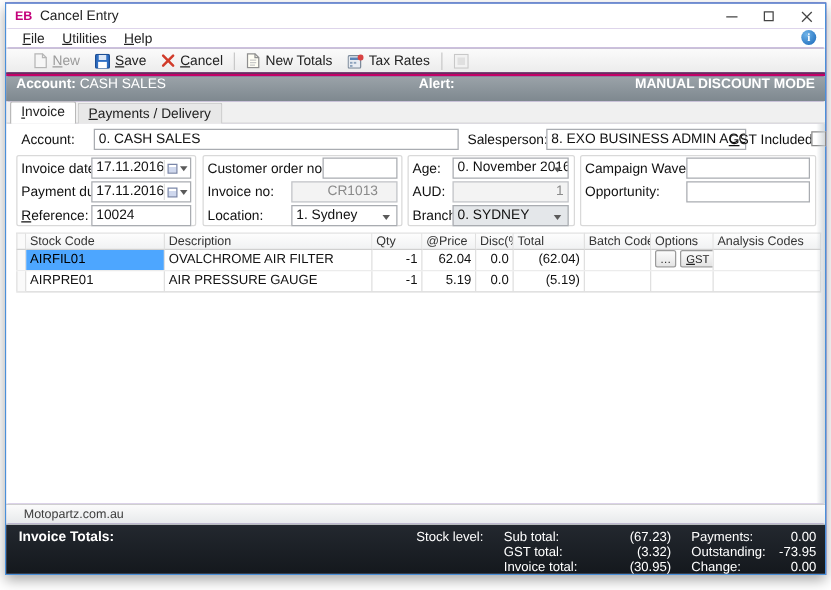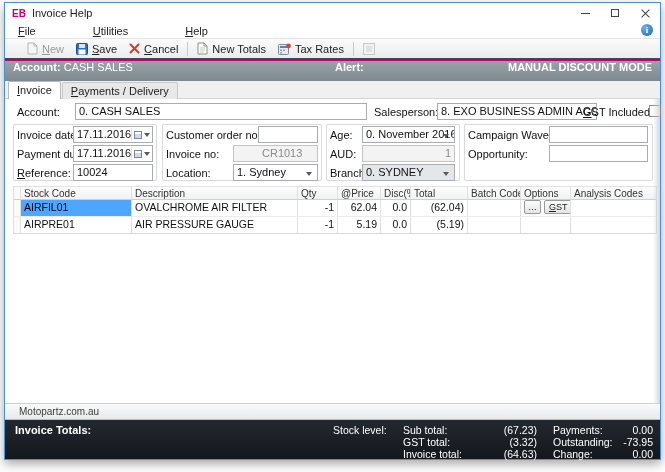--- a/index.html
+++ b/index.html
@@ -14,21 +14,21 @@
   .logo{ color:#c4007a; font-weight:bold; font-size:10px; letter-spacing:0; margin-right:6px; }
   .title{ font-size:11px; color:#222; }
   .win-buttons{ margin-left:auto; display:flex; height:100%; }
   .win-btn{ width:30px; height:100%; display:flex; align-items:center; justify-content:center; cursor:default; }
   .glyph-min{ width:9px; height:1px; background:#444; display:block; }
   .glyph-max{ width:8px; height:8px; border:1px solid #444; display:block; }
   .glyph-close{ position:relative; width:9px; height:9px; display:block; }
   .glyph-close::before,.glyph-close::after{ content:""; position:absolute; left:-1px; top:4px; width:11px; height:1px; background:#444; }
   .glyph-close::before{ transform:rotate(45deg);} .glyph-close::after{ transform:rotate(-45deg);}
   
-  .menubar{ height:15px; background:#fff; display:flex; align-items:center; padding-left:6px; font-size:11px; color:#222; position:relative;gap:43px; }
+  .menubar{ height:15px; background:#fff; display:flex; align-items:center; padding-left:6px; font-size:11px; color:#222; position:relative; }
   .menu-item{ padding:0 7px; display:inline-block; }
   .accel::first-letter{ text-decoration:underline; }
   .info-icon{ position:absolute; right:7px; top:1px; width:12px; height:12px; border-radius:50%;
     background:radial-gradient(circle at 35% 30%, #6fb3e8, #1565b8); color:#fff; font-size:9px; font-weight:bold;
     display:flex; align-items:center; justify-content:center; font-family:"Liberation Serif", serif; }
   
   .toolbar{ height:20px; background:linear-gradient(#fbfbfb,#ececec); display:flex; align-items:center; padding-left:16px; border-top:1px solid #e4e4e4; }
   .tb-btn{ display:flex; align-items:center; gap:4px; font-size:11px; color:#222; padding:2px 6px; border-radius:2px; }
   .tb-btn.disabled{ color:#9a9a9a; }
   .tb-sep{ width:1px; height:14px; background:#c9c9c9; margin:0 3px; }
@@ -80,21 +80,21 @@
   .tot-col1{ left:398px; width:134px; }
   .tot-col2{ left:548px; width:100px; }
 </style>
 </head>
 <body>
 
 <div class="window">
 
   <div class="titlebar">
     <span class="logo">EB</span>
-    <span class="title">Invoice Help</span>
+    <span class="title">Cancel Entry</span>
     <div class="win-buttons">
       <div class="win-btn">
           <span class="glyph-min"></span>
         </div>
       <div class="win-btn">
           <span class="glyph-max"></span>
         </div>
       <div class="win-btn">
           <span class="glyph-close"></span>
         </div>
@@ -288,21 +288,21 @@
       <div class="trow">
           <span>Sub total:</span>
           <span>(67.23)</span>
         </div>
       <div class="trow">
           <span>GST total:</span>
           <span>(3.32)</span>
         </div>
       <div class="trow">
           <span>Invoice total:</span>
-          <span>(64.63)</span>
+          <span>(30.95)</span>
         </div>
     </div>
     <div class="tot-col tot-col2">
       <div class="trow">
           <span>Payments:</span>
           <span>0.00</span>
         </div>
       <div class="trow">
           <span>Outstanding:</span>
           <span>-73.95</span>

